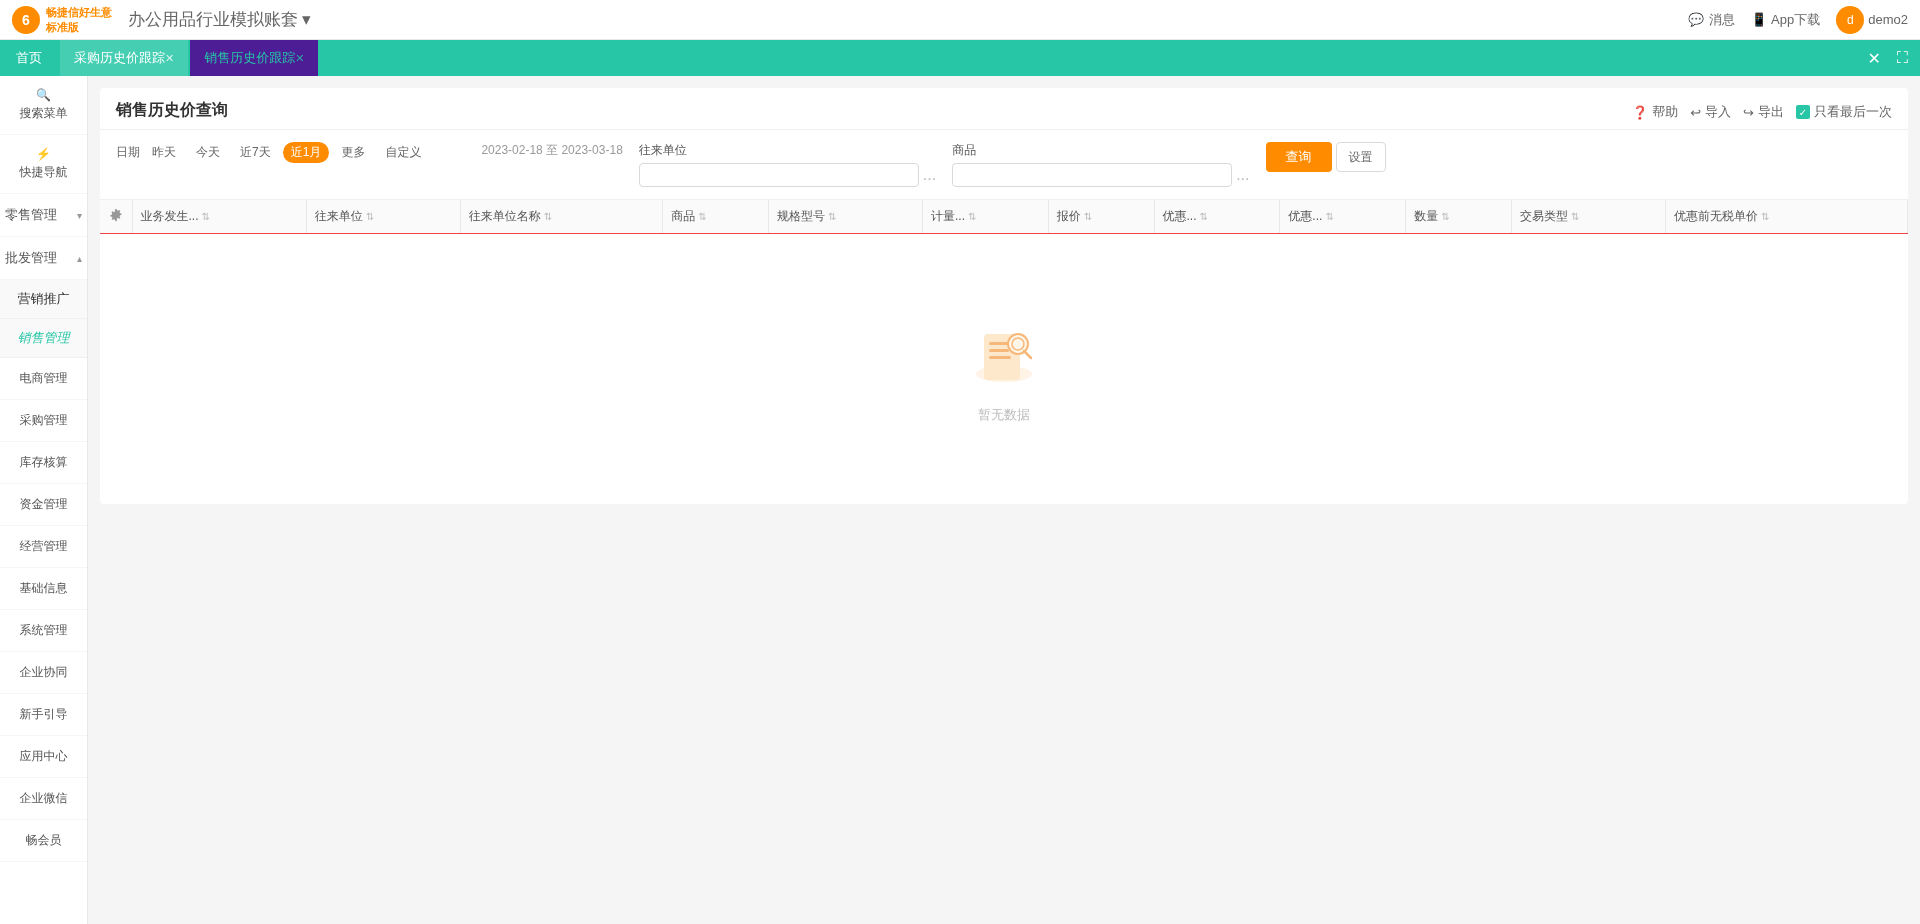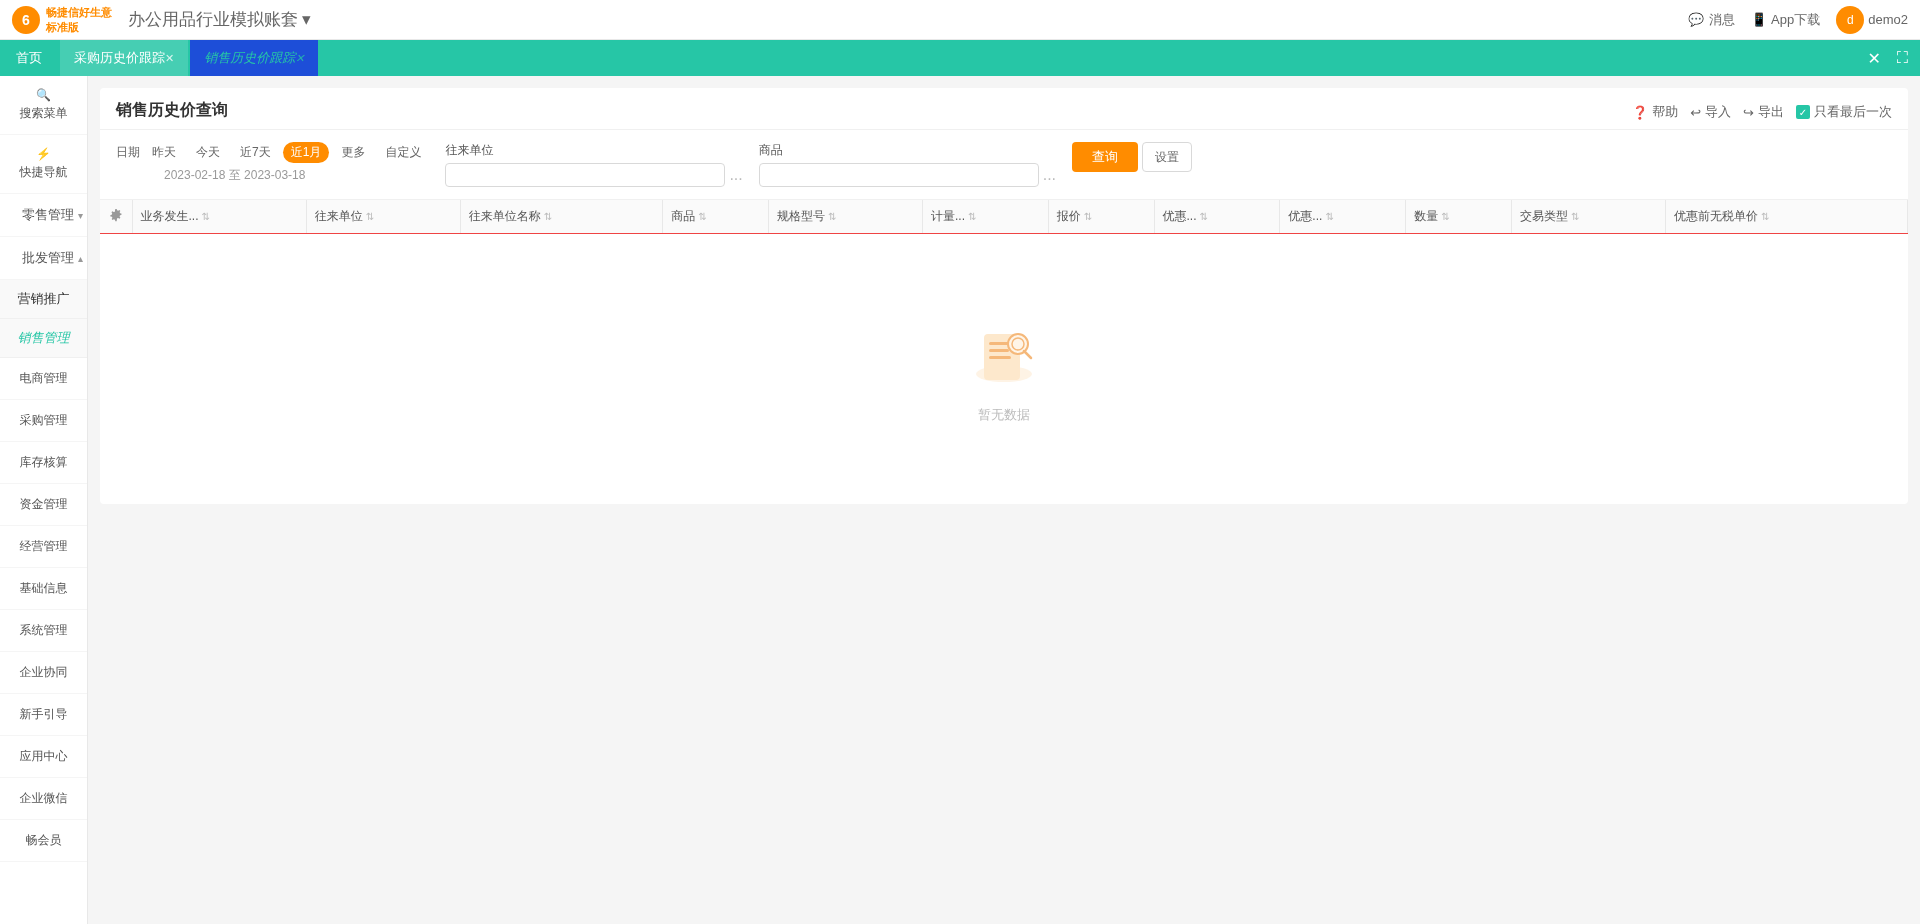--- a/index.html
+++ b/index.html
@@ -51,23 +51,22 @@
       align-items: center;
       padding: 0 14px;
       background: rgba(255,255,255,0.15);
       color: white;
       font-size: 13px;
       cursor: pointer;
       white-space: nowrap;
       margin-left: 2px;
     }
     .tab-item.active {
-      background: #1d4ed8;
+      background: #4c1d95;
       color: #26c6a6;
-      font-style: italic;
     }
     .tab-close {
       font-size: 11px;
       opacity: 0.8;
       cursor: pointer;
       line-height: 1;
     }
     .tab-bar-actions { margin-left: auto; display: flex; align-items: center; gap: 8px; padding-right: 8px; }
     .tab-bar-btn { color: white; font-size: 16px; cursor: pointer; padding: 4px; }
 
@@ -93,21 +92,21 @@
       text-align: center;
       cursor: pointer;
       color: #555;
       font-size: 12px;
       border-bottom: 1px solid #f5f5f5;
       display: flex;
       flex-direction: column;
       align-items: center;
       gap: 3px;
     }
-    .sidebar-item.has-expand { flex-direction: row; justify-content: flex-end; align-items: center; gap: 4px; font-size: 13px; }
+    .sidebar-item.has-expand { flex-direction: row; justify-content: center; align-items: center; gap: 20px; font-size: 13px; }
     .expand-icon { font-size: 10px; color: #999; }
     .sidebar-sub-item {
       padding: 10px 4px;
       text-align: center;
       cursor: pointer;
       color: #333;
       font-size: 13px;
       background: #f9f9f9;
       border-bottom: 1px solid #f0f0f0;
     }
@@ -151,21 +150,21 @@
 
     
     .filter-area {
       padding: 12px 16px;
       display: flex;
       align-items: flex-start;
       gap: 16px;
       flex-wrap: wrap;
       border-bottom: 1px solid #f0f0f0;
     }
-    .filter-group { display: flex; flex-direction: column; gap: 4px; }
+    .filter-group { display: flex; flex-direction: row; gap: 4px; }
     .filter-label { font-size: 12px; color: #666; }
     .date-filter { display: flex; align-items: center; gap: 4px; }
     .date-btn { padding: 2px 8px; border-radius: 12px; font-size: 12px; cursor: pointer; color: #666; border: none; background: transparent; }
     .date-btn.active { background: #ff8c00; color: white; border-radius: 12px; }
     .date-range-text { font-size: 12px; color: #999; margin-left: 48px; }
     .filter-input-group { display: flex; flex-direction: column; gap: 4px; }
     .filter-input-label { font-size: 12px; color: #555; white-space: nowrap; }
     .filter-input-row { display: flex; align-items: center; gap: 4px; }
     .filter-input { border: 1px solid #d9d9d9; border-radius: 4px; padding: 4px 8px; font-size: 12px; width: 200px; outline: none; }
     .filter-dots { color: #bbb; font-size: 16px; cursor: pointer; }

